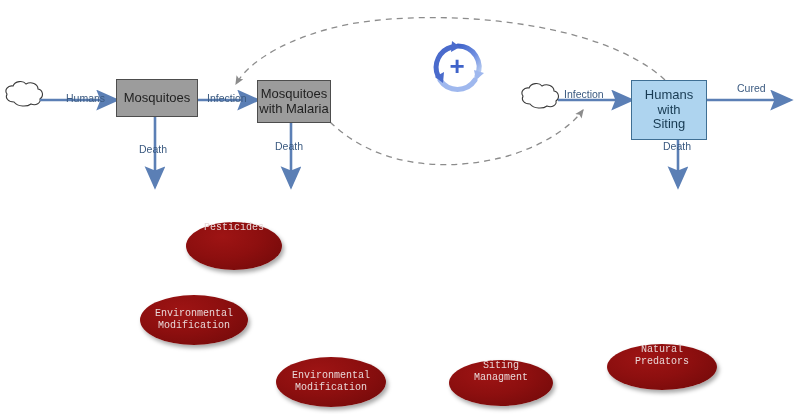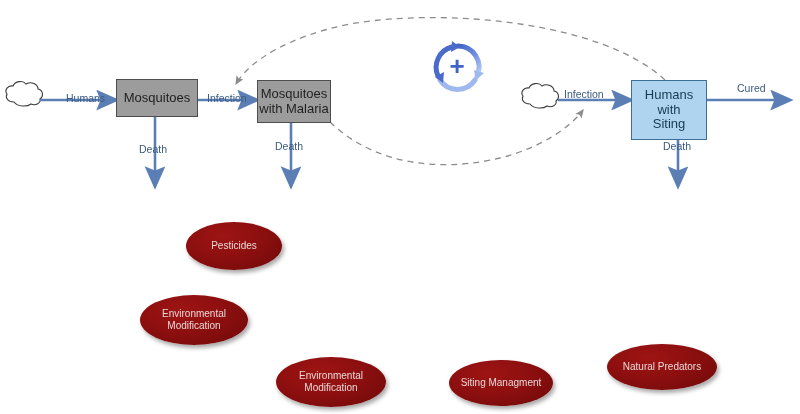--- a/index.html
+++ b/index.html
@@ -49,28 +49,28 @@
     font-size: 10.5px;
     color: #3b5a80;
     white-space: nowrap;
   }
   .ellipse {
     position: absolute;
     border-radius: 50%;
     background: radial-gradient(ellipse at 38% 30%, #9e1414 0%, #8d0f0f 45%, #6e0909 100%);
     box-shadow: 2px 3px 4px rgba(0,0,0,0.35);
     display: flex;
-    align-items: center;
     justify-content: center;
     text-align: center;
     color: #e8d7d7;
     font-size: 10px;
     line-height: 1.2;
     padding: 0 6px;
     box-sizing: border-box;
+    font-family: Liberation Mono, monospace;
   }
   .loop-badge {
     position: absolute;
     width: 46px;
     height: 46px;
   }
   .loop-badge .plus {
     position: absolute;
     left: 0; top: 0;
     width: 46px; height: 46px;

